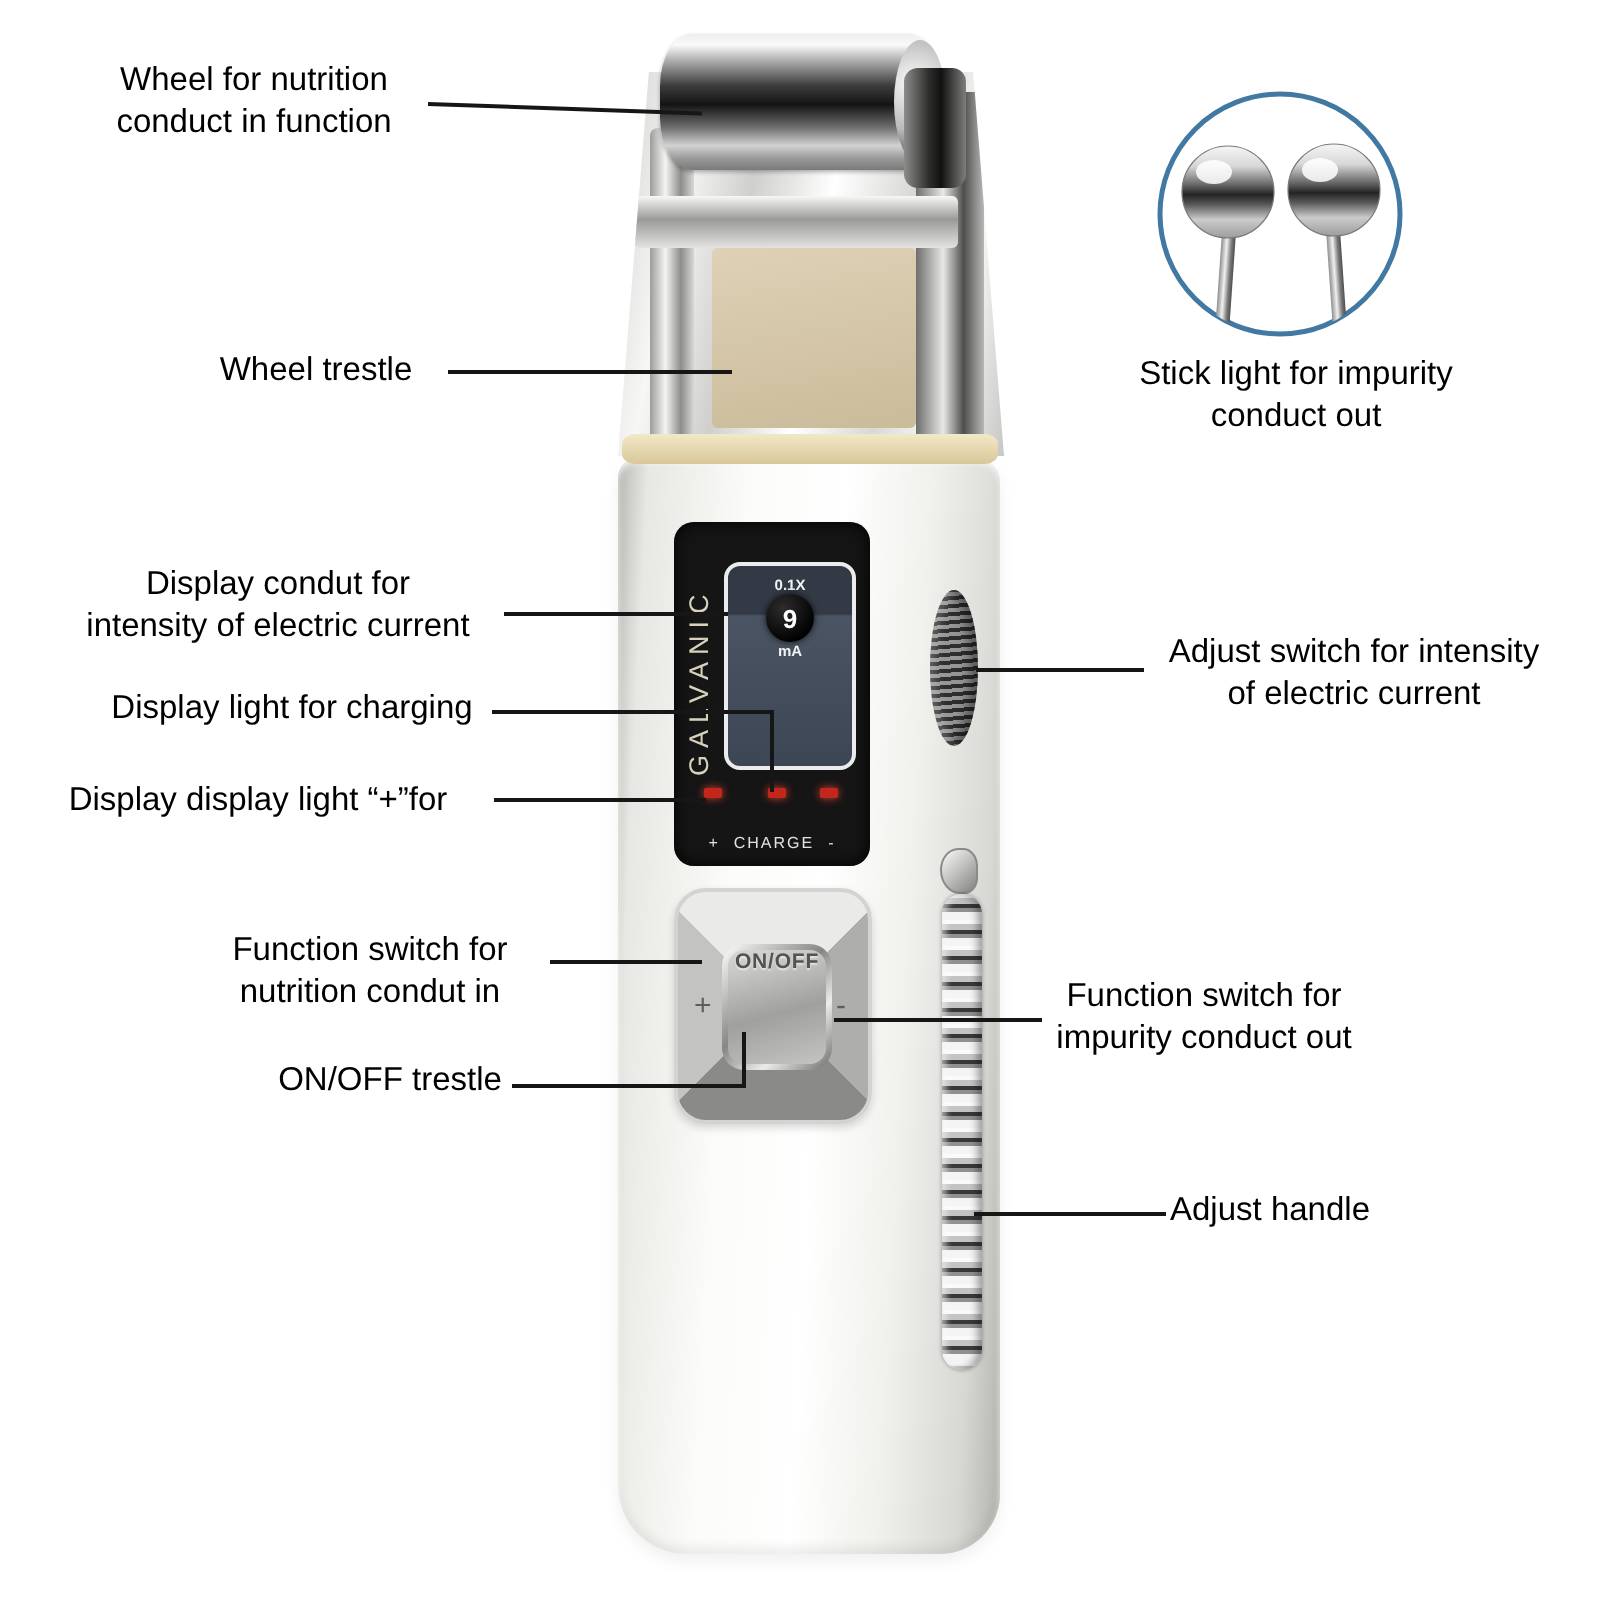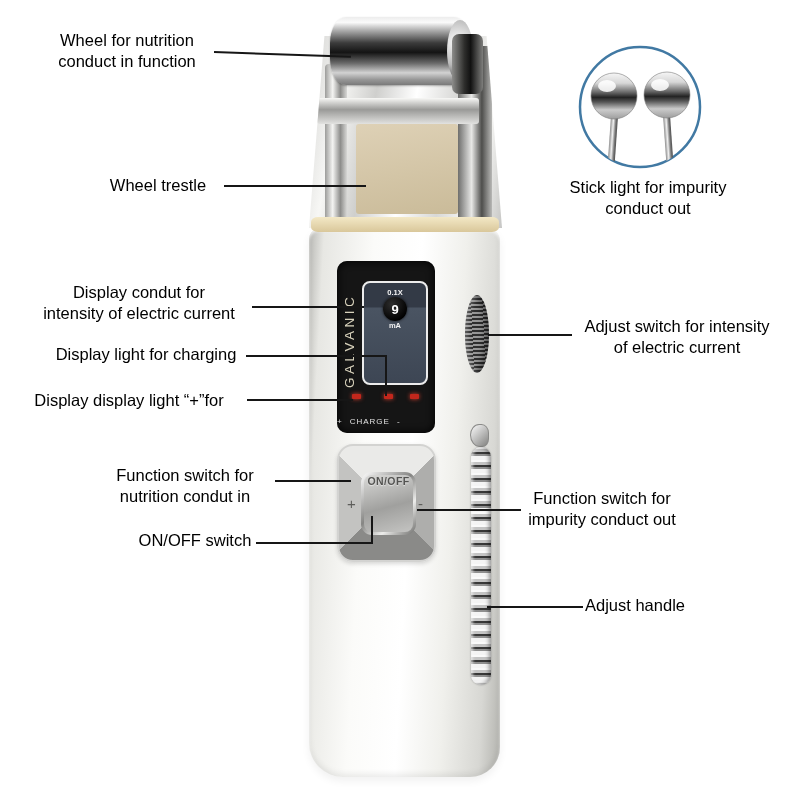--- a/index.html
+++ b/index.html
@@ -51,21 +51,21 @@
          border:2px solid #ececec; border-radius:8px;
          background:linear-gradient(180deg,#333a46 0%,#333a46 24%,#4a5462 25%,#3d4654 100%); }
   .lcd-row { position:absolute; left:2px; right:2px; top:5px; display:flex; align-items:center;
          justify-content:space-between; padding:0 2px;flex-direction:column; }
   .lcd-mult, .lcd-unit { color:#f2f2f2; font-size:7.5px; font-weight:bold; }
   .lcd-circle { width:24px; height:24px; border-radius:50%; display:flex; align-items:center; justify-content:center;
          background:radial-gradient(circle at 36% 30%,#2d2d2d,#000 75%); box-shadow:0 0 3px rgba(0,0,0,.8); }
   .lcd-val { color:#fff; font-size:13px; font-weight:bold; }
   .ind { position:absolute; width:9px; height:5px; background:#c3271c; border-radius:1px;
          box-shadow:0 0 4px rgba(255,70,50,.85); top:133px; }
-  .charge-row { position:absolute; left:0; right:0; bottom:7px; text-align:left;
+  .charge-row { position:absolute; left:0; right:0; bottom:7px; text-align:center;
          color:#e2e2e2; font-size:8px; letter-spacing:1px; }
   .charge-row .mid { margin:0 7px; }
 
   .adjust-wheel { position:absolute; left:465px; top:295px; width:24px; height:78px; z-index:21;
          border-radius:50%;
          background:repeating-linear-gradient(175deg,#2e2e2e 0 2px,#969696 2px 4px);
          box-shadow:inset -4px 0 6px rgba(0,0,0,.45), inset 3px 0 4px rgba(255,255,255,.25); }
 
   .btn { position:absolute; left:337px; top:444px; width:99px; height:118px; z-index:20;
          border-radius:16px; border:2px solid #d3d3d1;
@@ -111,21 +111,21 @@
     <div>Display light for charging</div>
   </div>
   <div class="label" style="left:6px; top:390px; width:246px;">
     <div>Display display light “+”for</div>
   </div>
   <div class="label" style="left:92px; top:465px; width:186px;">
     <div>Function switch for</div>
     <div>nutrition condut in</div>
   </div>
   <div class="label" style="left:128px; top:530px; width:134px;">
-    <div>ON/OFF switch</div>
+    <div>ON/OFF trestle</div>
   </div>
 
   <div class="label" style="left:552px; top:177px; width:192px;">
     <div>Stick light for impurity</div>
     <div>conduct out</div>
   </div>
   <div class="label" style="left:566px; top:316px; width:222px;">
     <div>Adjust switch for intensity</div>
     <div>of electric current</div>
   </div>

